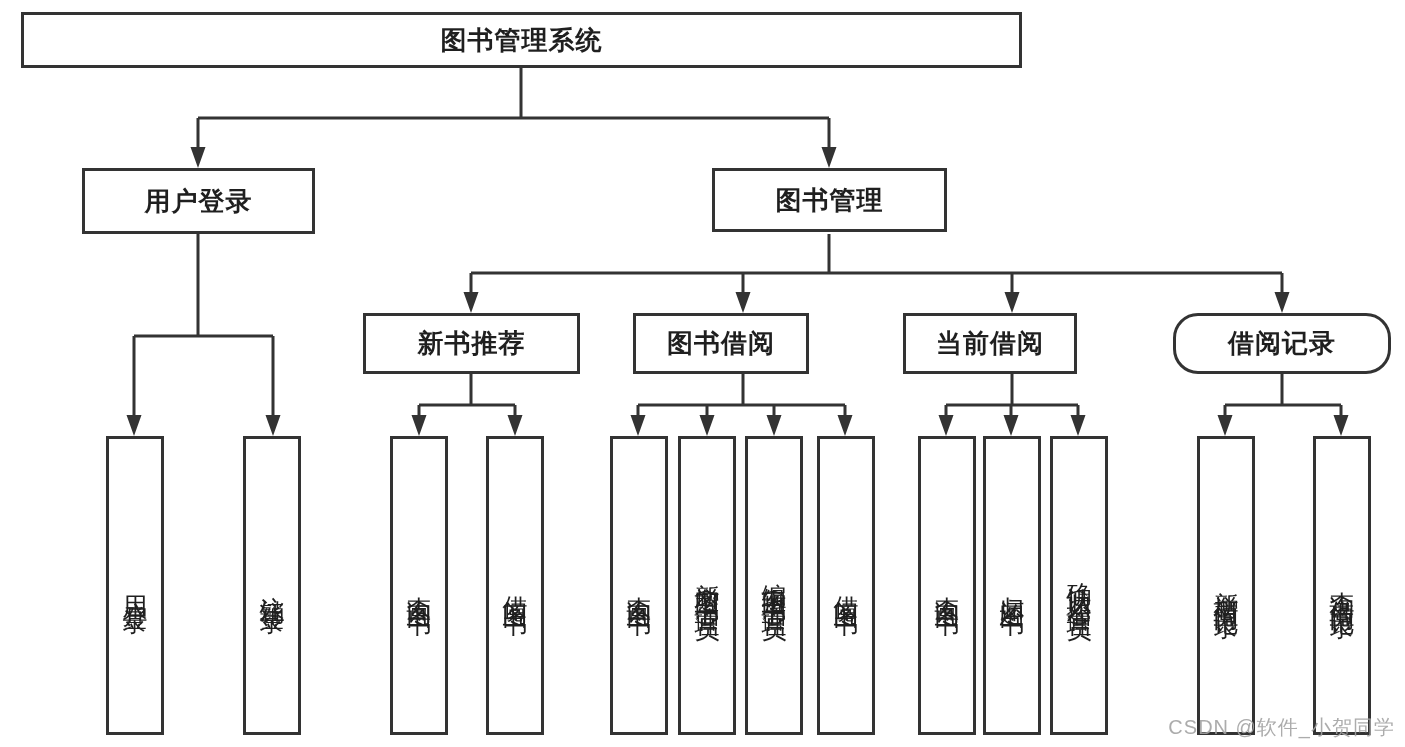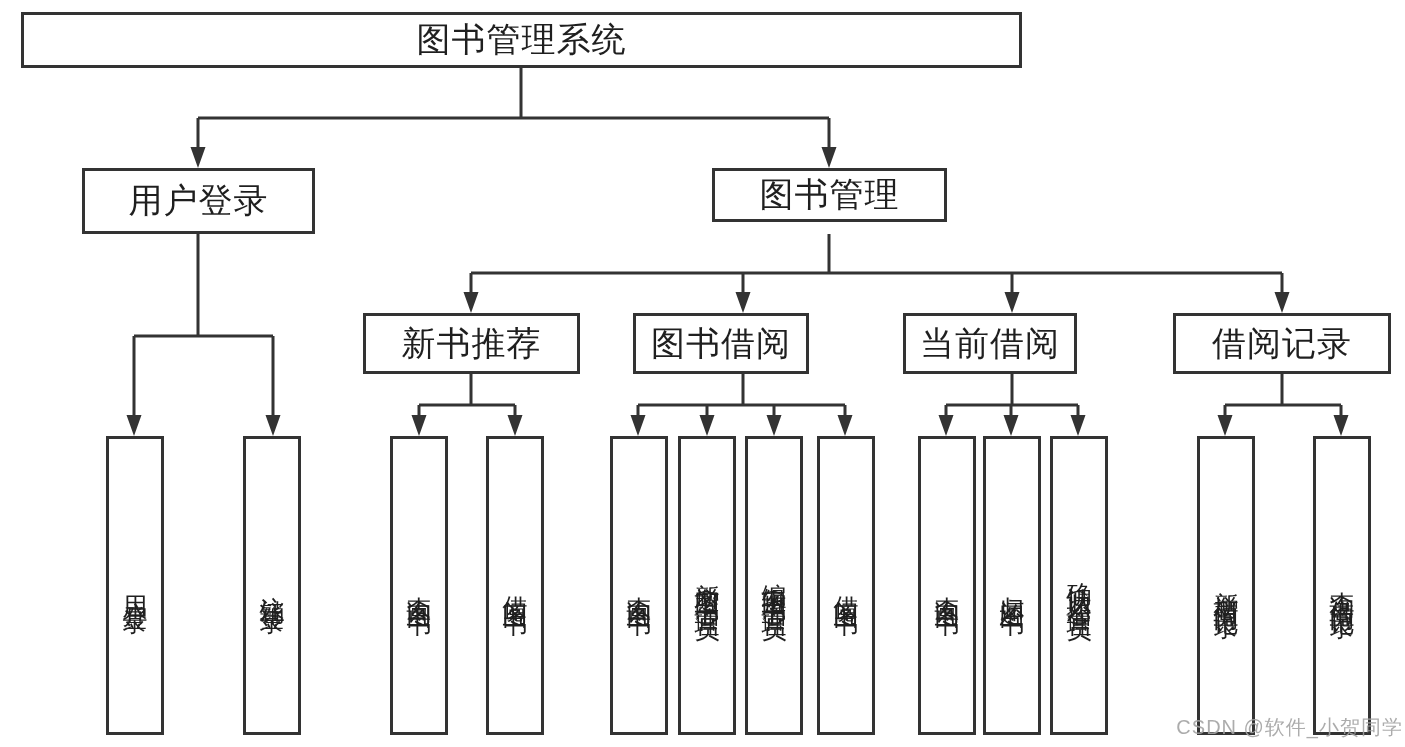--- a/index.html
+++ b/index.html
@@ -27,58 +27,58 @@
     position: absolute;
     box-sizing: border-box;
     background: #ffffff;
     border: 3px solid #333333;
     display: flex;
     align-items: center;
     justify-content: center;
     text-align: center;
     color: #1f1f1f;
   }
-  .hbox { font-size: 34px; letter-spacing: 1px; }
+  .hbox { font-size: 26px; letter-spacing: 1px; font-weight: bold; }
   .leaf {
     writing-mode: vertical-rl;
     text-orientation: mixed;
     font-size: 25px;
     letter-spacing: 5px;
     line-height: 1;
     top: 436px;
     height: 299px;
     width: 58px;
   }
   
   .b-root   { left: 21px;  top: 12px;  width: 1001px; height: 56px; }
   .b-login  { left: 82px;  top: 168px; width: 233px;  height: 66px; }
-  .b-manage { left: 712px; top: 168px; width: 235px;  height: 54px; }
+  .b-manage { left: 712px; top: 168px; width: 235px;  height: 64px; }
   
   .b-l3 { top: 313px; height: 61px; }
   .b-newrec  { left: 363px;  width: 217px; }
   .b-borrow  { left: 633px;  width: 176px; }
   .b-current { left: 903px;  width: 174px; }
-  .b-records { left: 1173px; width: 218px; }
+  .b-records { left: 1173px; width: 218px; border-radius: 25px; }
   
   .p-g1a { left: 106px; }
   .p-g1b { left: 243px; }
   .p-g2a { left: 390px; }
   .p-g2b { left: 486px; }
   .p-g3a { left: 610px; }
   .p-g3b { left: 678px; }
   .p-g3c { left: 745px; }
   .p-g3d { left: 817px; }
   .p-g4a { left: 918px; }
   .p-g4b { left: 983px; }
   .p-g4c { left: 1050px; }
   .p-g5a { left: 1197px; }
   .p-g5b { left: 1313px; }
   .watermark {
     position: absolute;
-    right: 2px;
+    right: 10px;
     bottom: 6px;
     font-size: 20px;
     color: rgba(163, 163, 163, 0.9);
     letter-spacing: 1px;
     z-index: 5;
     white-space: nowrap;
   }
 </style>
 </head>
 <body>

